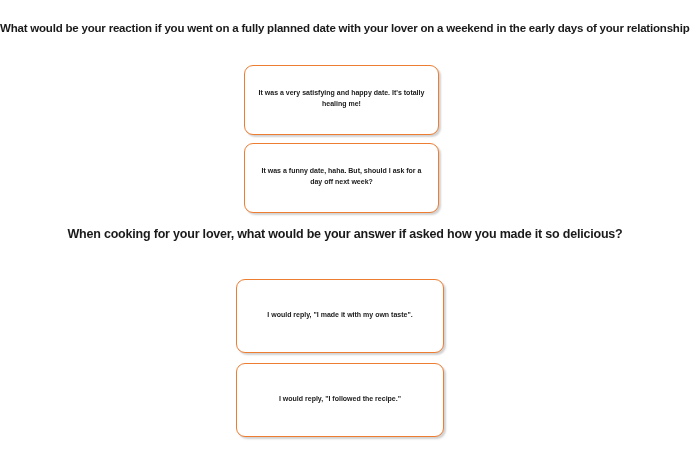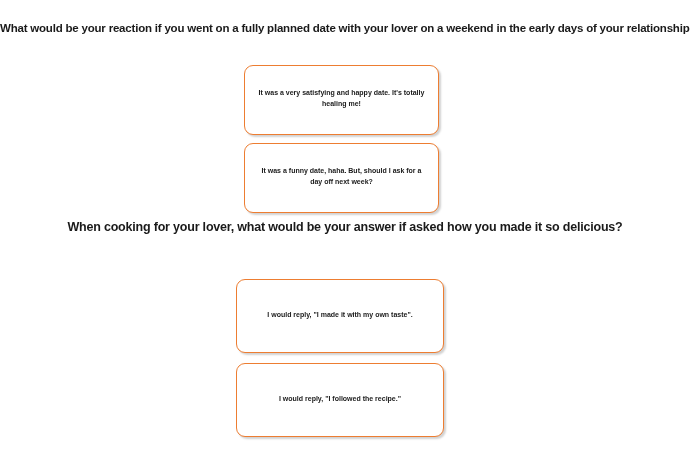--- a/index.html
+++ b/index.html
@@ -22,21 +22,21 @@
       text-align: center;
       font-weight: bold;
       white-space: nowrap;
       letter-spacing: -0.2px;
     }
     .q1 {
       top: 22px;
       font-size: 11.5px;
     }
     .q2 {
-      top: 220px;
+      top: 227px;
       font-size: 12.5px;
     }
     .option {
       position: absolute;
       box-sizing: border-box;
       background: #ffffff;
       border: 1.5px solid #ED7D31;
       border-radius: 9px;
       box-shadow: 2px 2px 2px rgba(0,0,0,0.18);
       display: flex;

